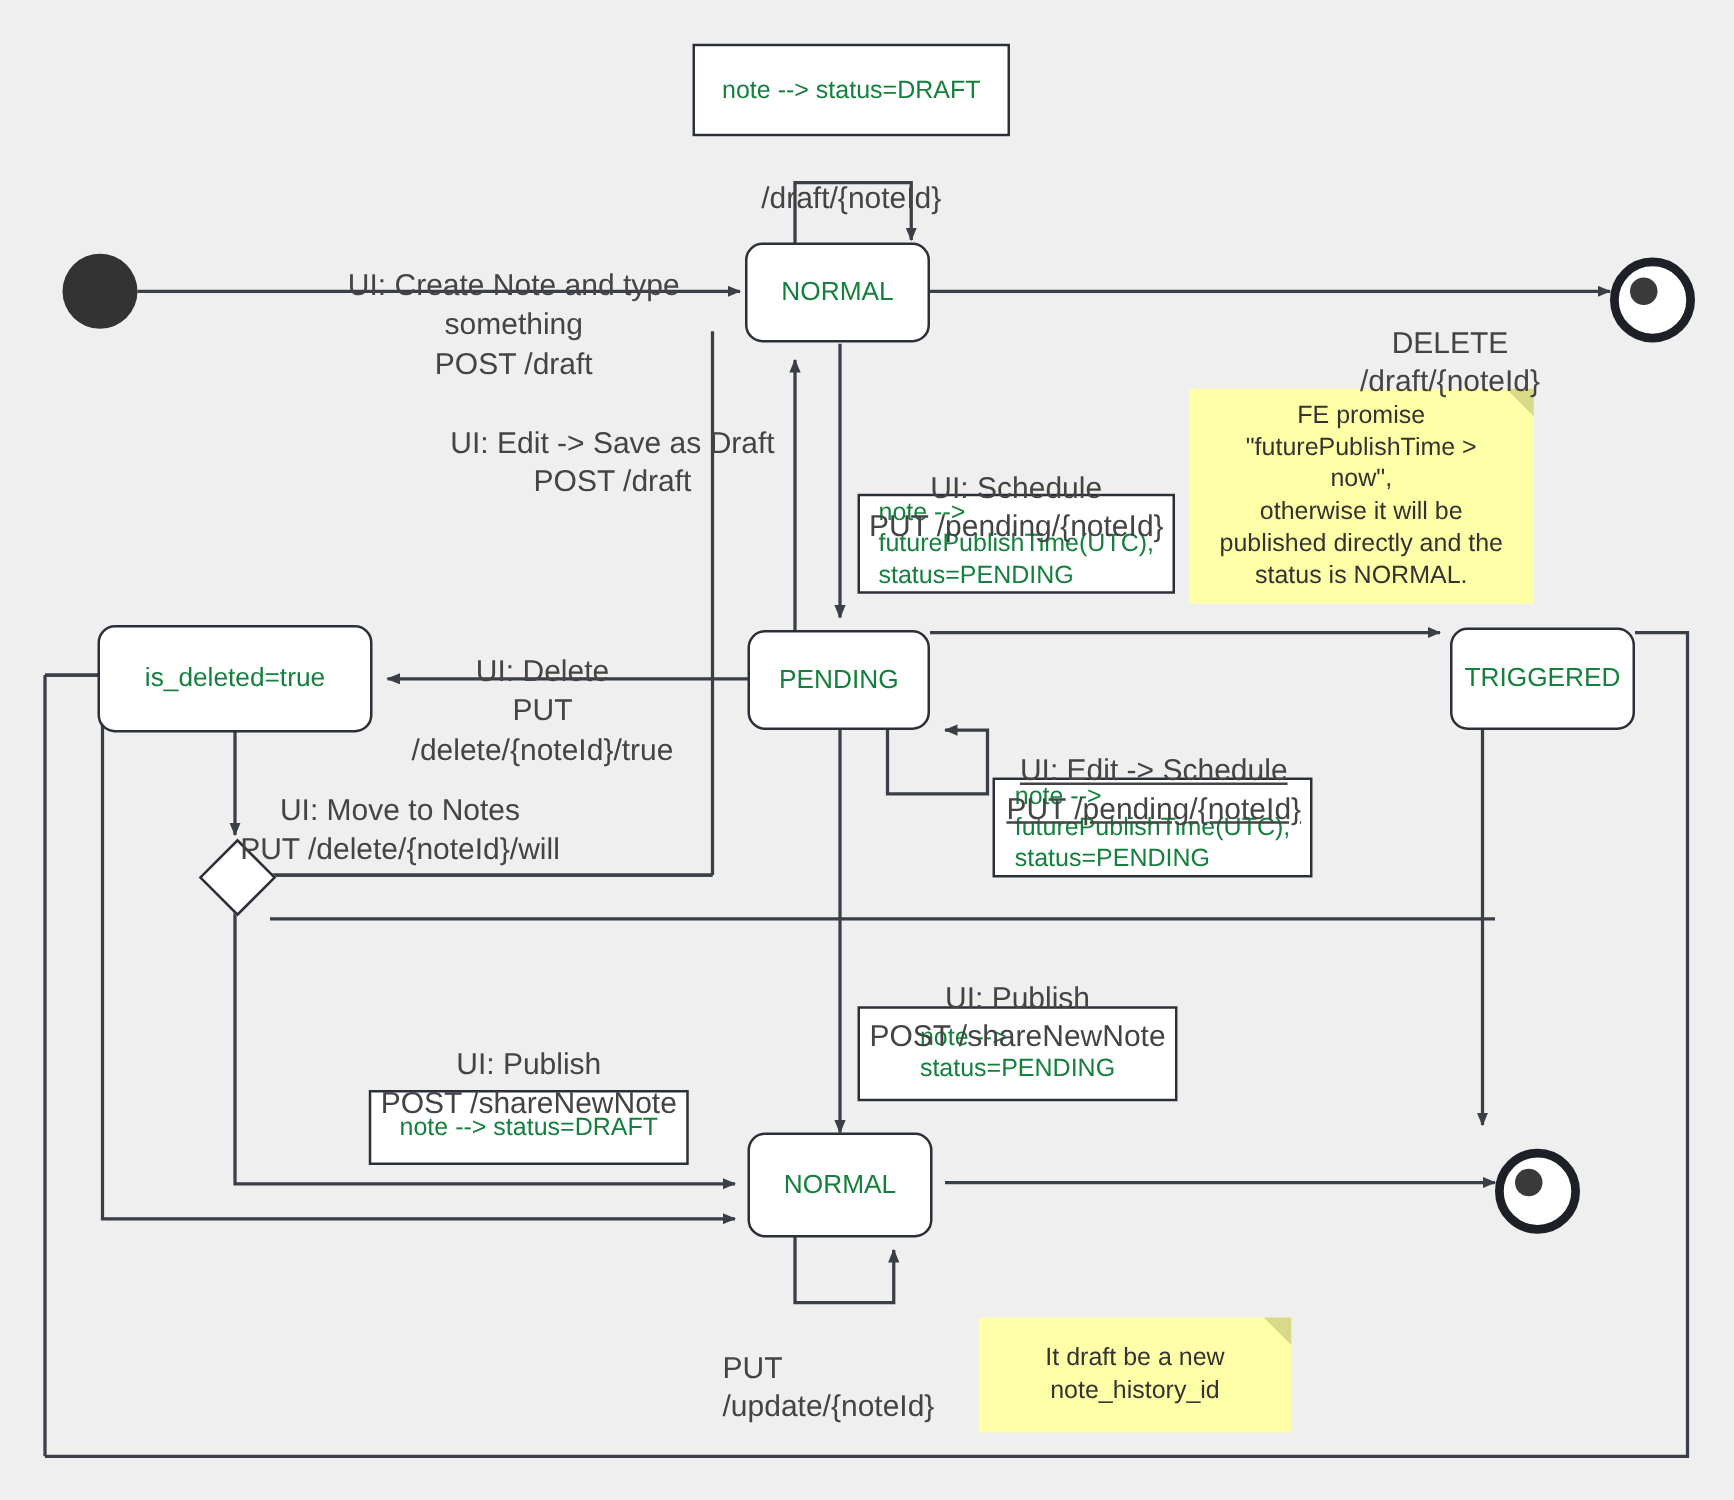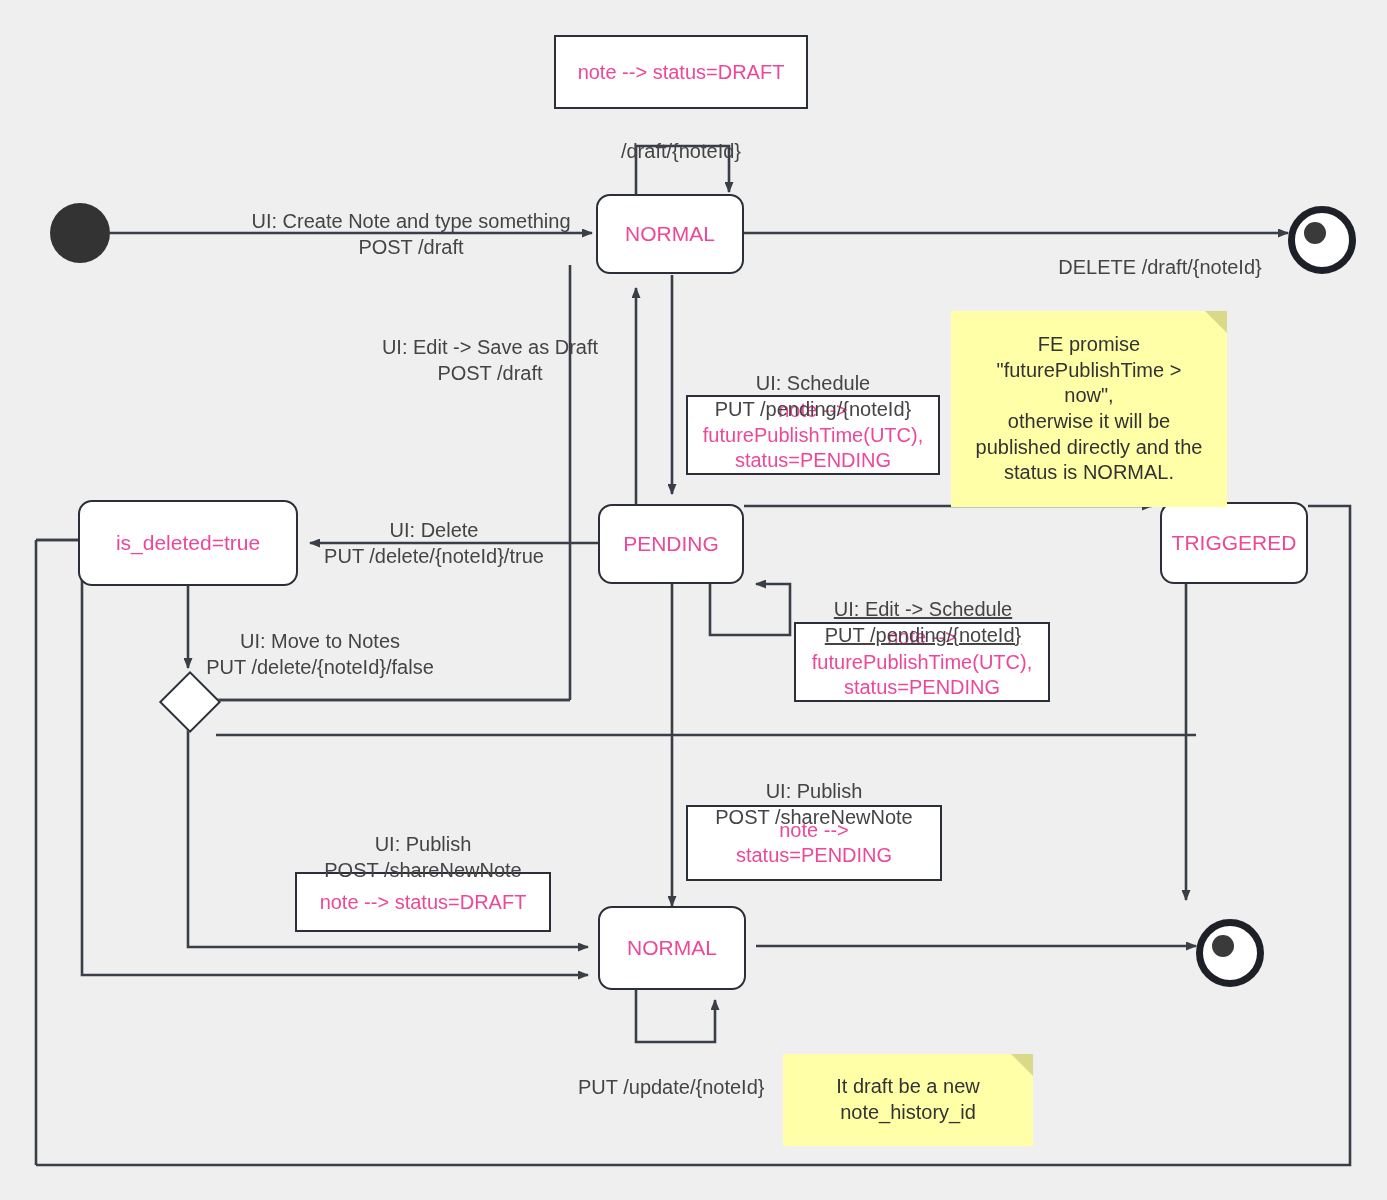--- a/index.html
+++ b/index.html
@@ -1,28 +1,28 @@
 <!DOCTYPE html>
 <html><head>
 <meta charset="utf-8">
 <style>
   html,body{margin:0;padding:0;background:#efefef;}
   body{font-family:"Liberation Sans","DejaVu Sans",sans-serif;}
   #canvas{position:relative;width:1387px;height:1200px;background:#efefef;overflow:hidden;}
   svg.edges{position:absolute;left:0;top:0;width:1387px;height:1200px;}
   .node{position:absolute;box-sizing:border-box;background:#ffffff;border:2.4px solid #2b3038;
-        display:flex;align-items:center;justify-content:center;text-align:center;color:#ec4899;}
+        display:flex;align-items:center;justify-content:center;color:#15803d;}
   .state{border-radius:14px;font-size:21px;}
   .notebox{border-radius:0;border-width:2.4px;font-size:20px;line-height:1.25;}
   .sticky{position:absolute;box-sizing:border-box;background:#ffffa8;border:none;
           display:flex;align-items:center;justify-content:center;text-align:center;
           font-size:20px;line-height:1.28;color:#333;white-space:pre-line;}
   .sticky .fold{position:absolute;top:0;right:0;width:0;height:0;
           border-left:22px solid transparent;border-top:22px solid #d9d98a;}
-  .lbl{position:absolute;font-size:20px;line-height:1.3;color:#444;text-align:center;
+  .lbl{position:absolute;font-size:24px;line-height:1.3;color:#444;text-align:center;
        white-space:pre-line;}
   .startnode{position:absolute;border-radius:50%;background:#333;}
   .endnode{position:absolute;border-radius:50%;background:#fff;border:7px solid #1d2127;}
   .endnode .inner{position:absolute;border-radius:50%;background:#3a3a3a;}
   .diamond{position:absolute;background:#fff;border:2.8px solid #2b3038;transform:rotate(45deg);}
 </style>
 </head>
 <body>
 
 <div id="canvas">
@@ -131,21 +131,21 @@
 
   <div class="node notebox" style="left:686px;top:805px;width:256px;height:76px;white-space:pre-line;">
     <span>note --&gt;
 status=PENDING</span>
   </div>
 
   <div class="node notebox" style="left:295px;top:872px;width:256px;height:60px;">
     <span>note --&gt;  status=DRAFT</span>
   </div>
 
-  <div class="sticky" style="left:951px;top:311px;width:276px;height:196px;">
+  <div class="sticky" style="left:951px;top:311px;width:276px;height:172px;">
     <span class="fold"></span>
     <span>FE promise
 "futurePublishTime &gt;
 now",
 otherwise it will be
 published directly and the
 status is NORMAL.</span>
   </div>
 
   <div class="sticky" style="left:783px;top:1054px;width:250px;height:92px;">
@@ -183,21 +183,21 @@
   </div>
 
 
   <div class="lbl" style="left:798px;top:570px;width:250px;text-decoration:underline;">
     <span>UI: Edit -&gt; Schedule
 PUT /pending/{noteId}</span>
   </div>
 
   <div class="lbl" style="left:190px;top:602px;width:260px;">
     <span>UI: Move to Notes
-PUT /delete/{noteId}/false</span>
+PUT /delete/{noteId}/will</span>
   </div>
 
   <div class="lbl" style="left:688px;top:752px;width:252px;">
     <span>UI: Publish
 POST /shareNewNote</span>
   </div>
 
   <div class="lbl" style="left:297px;top:805px;width:252px;">
     <span>UI: Publish
 POST /shareNewNote</span>

